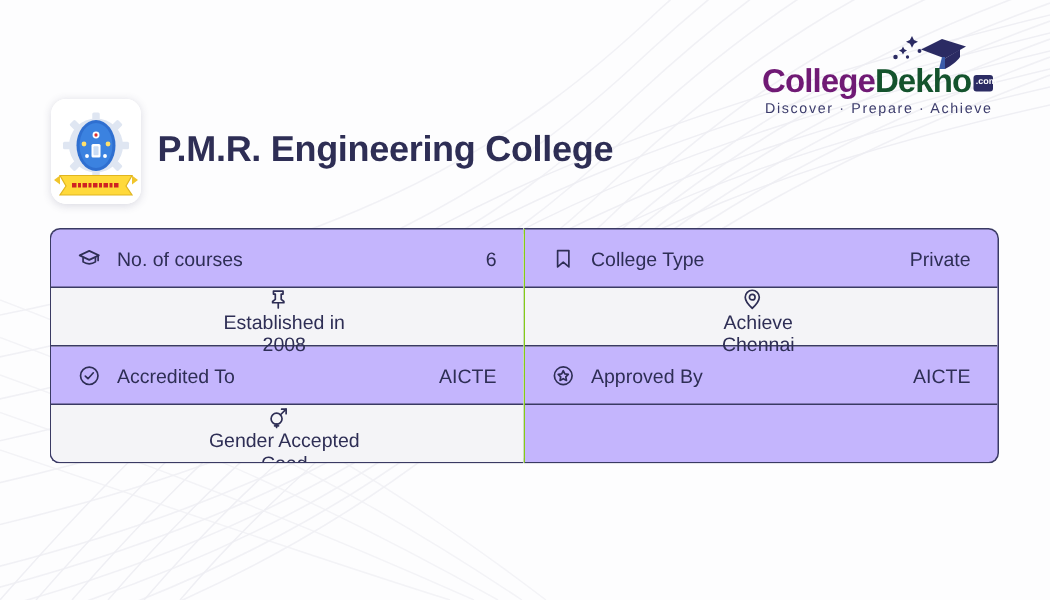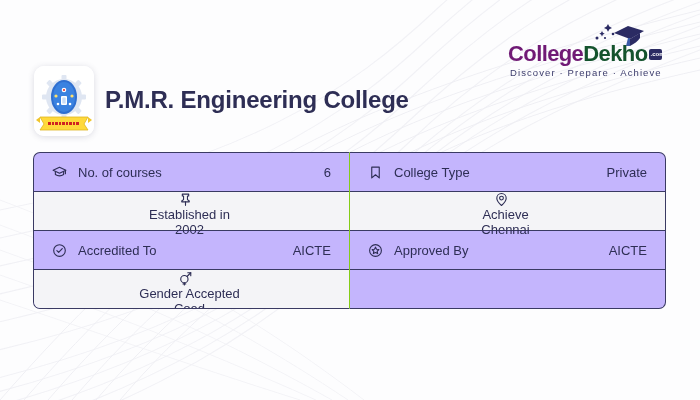--- a/index.html
+++ b/index.html
@@ -315,21 +315,21 @@
       </div>
 
       <div class="info-row striped">
         <span class="row-icon">
           <svg width="15" height="15" viewBox="0 0 16 16" fill="none" stroke="currentColor" stroke-width="1.2" stroke-linejoin="round">
             <path d="M4.6 2.2 L11.4 2.2 L11.4 4.3 L10.1 4.3 L10.1 8.1 L12 9.6 L12 10.5 L4 10.5 L4 9.6 L5.9 8.1 L5.9 4.3 L4.6 4.3 Z"></path>
             <path d="M8 10.5 L8 14.2" stroke-linecap="round"></path>
           </svg>
         </span>
         <span class="row-label">Established in</span>
-        <span class="row-value">2002</span>
+        <span class="row-value">2008</span>
       </div>
 
       <div class="info-row">
         <span class="row-icon">
           <svg width="15" height="15" viewBox="0 0 16 16" fill="none" stroke="currentColor" stroke-width="1.2" stroke-linecap="round" stroke-linejoin="round">
             <circle cx="8" cy="8" r="6.2"></circle>
             <path d="M5.2 8.2 L7.1 10.1 L10.9 5.9"></path>
           </svg>
         </span>
         <span class="row-label">Accredited To</span>

